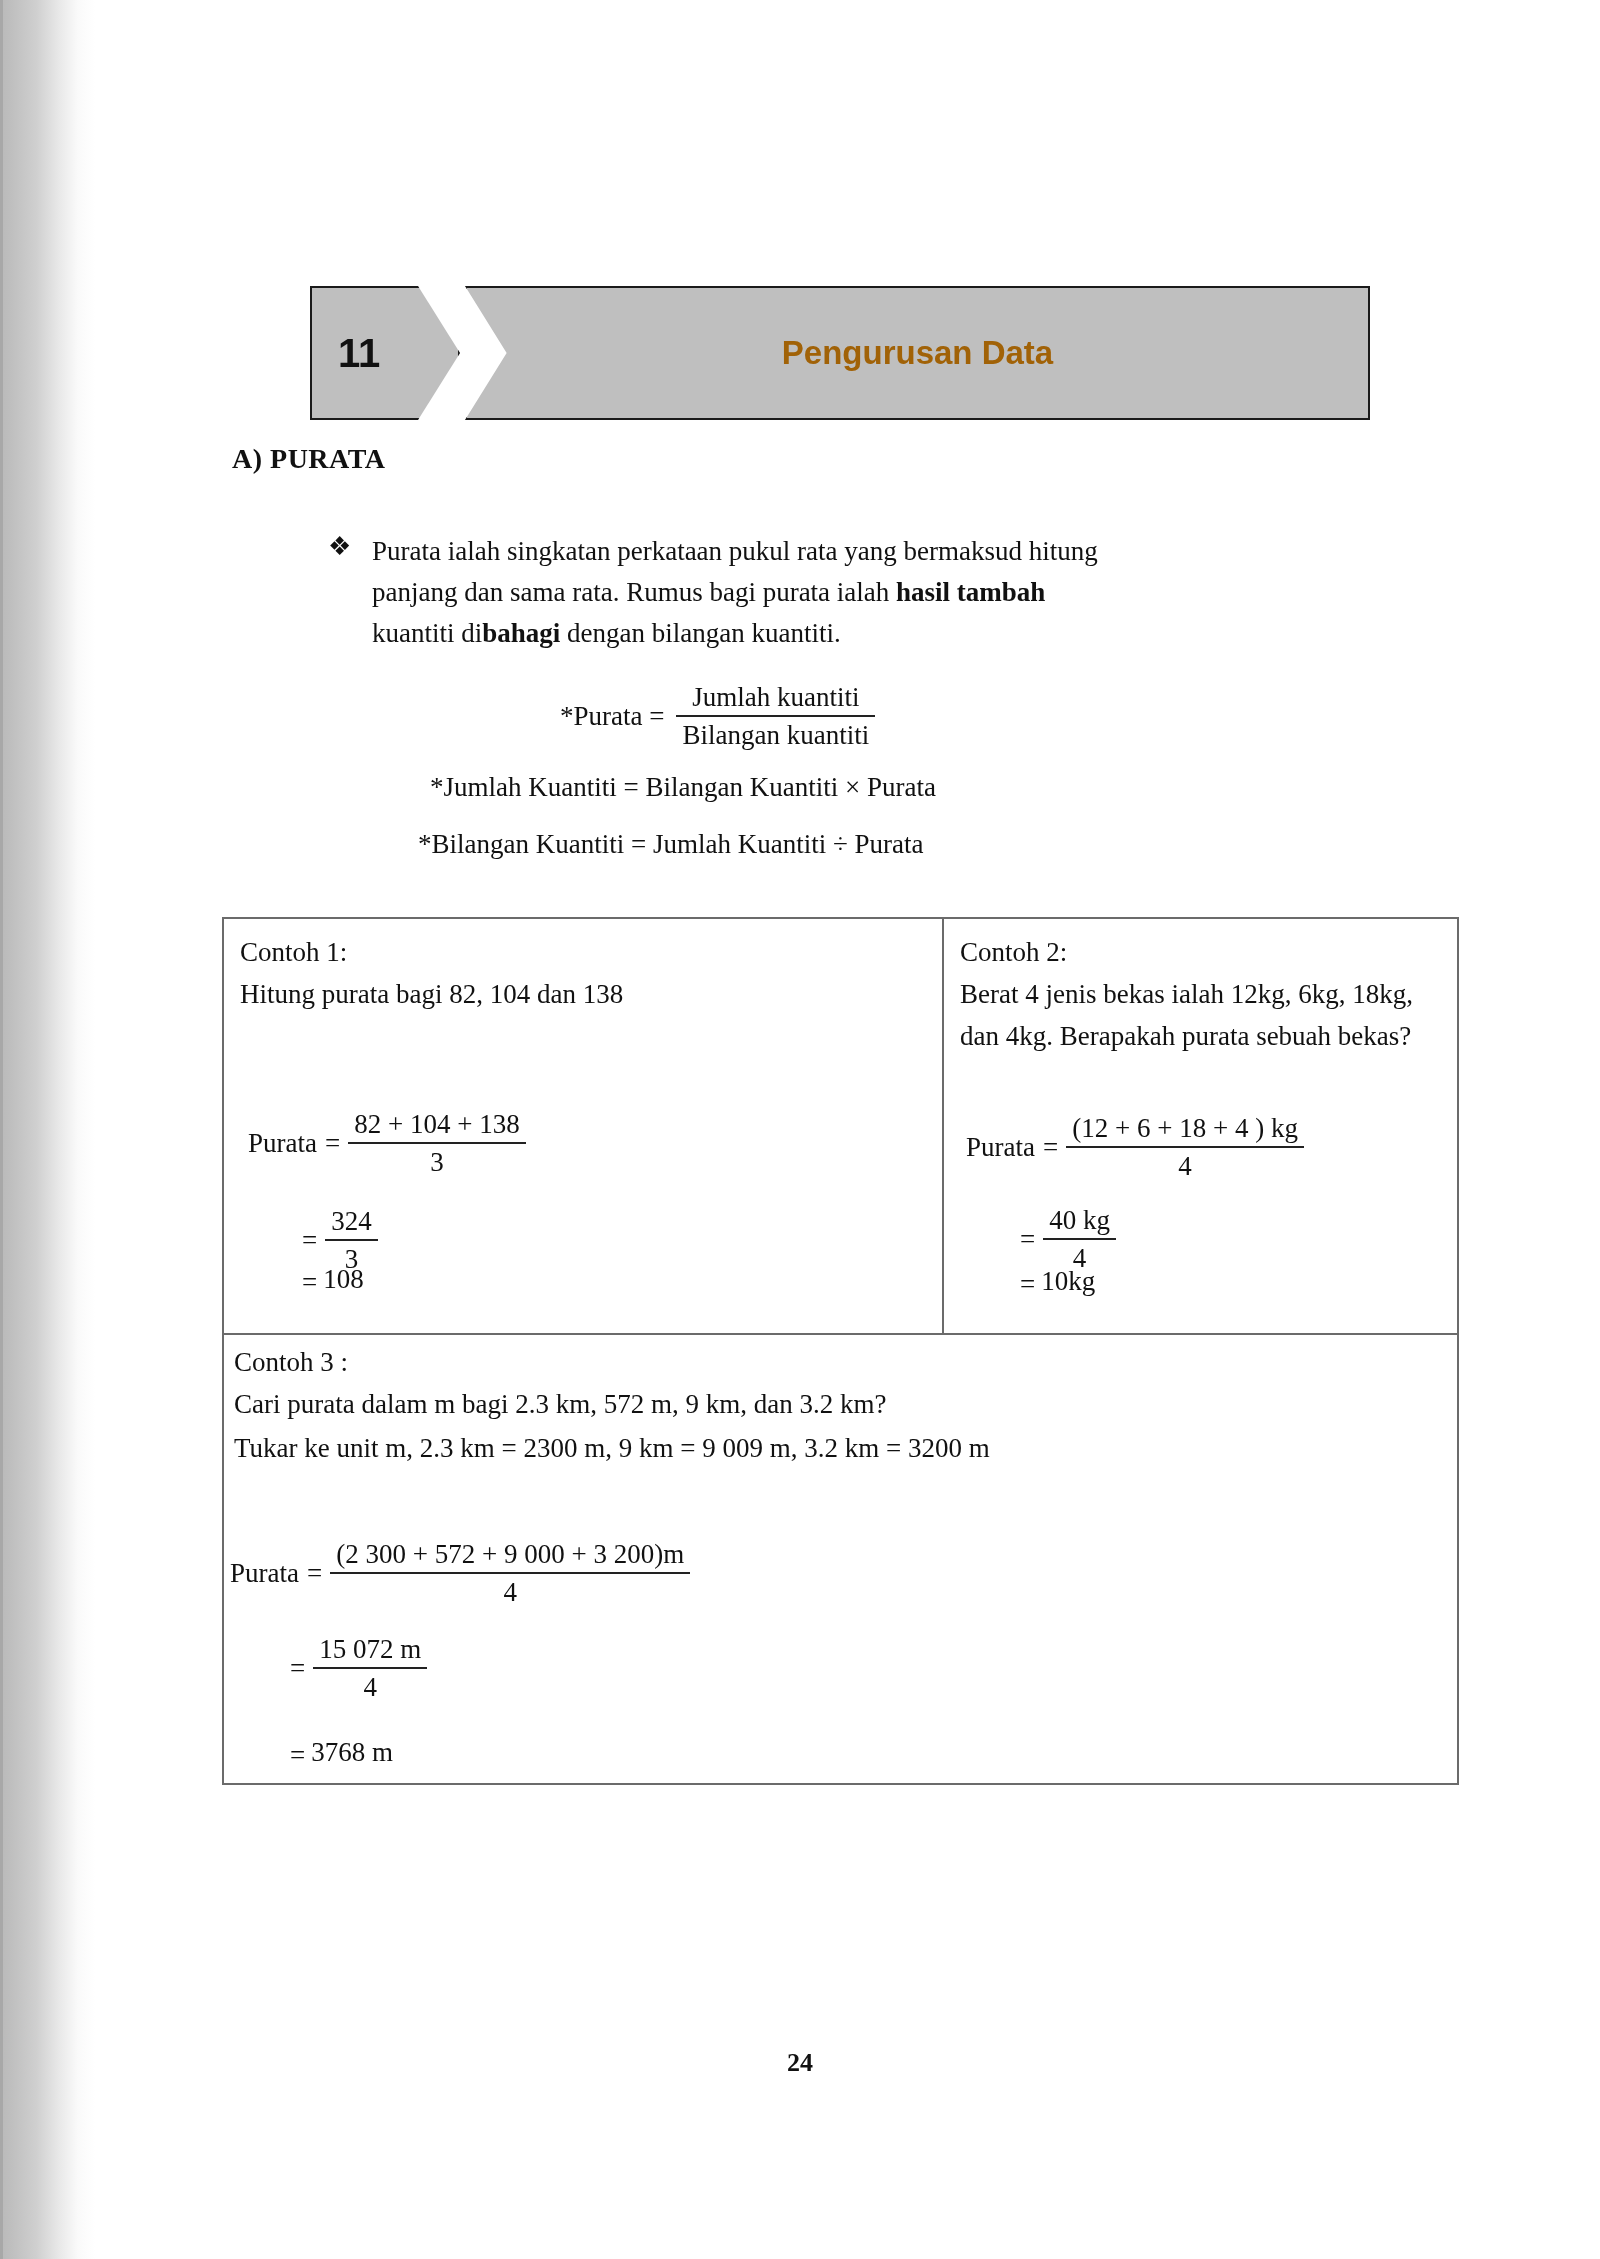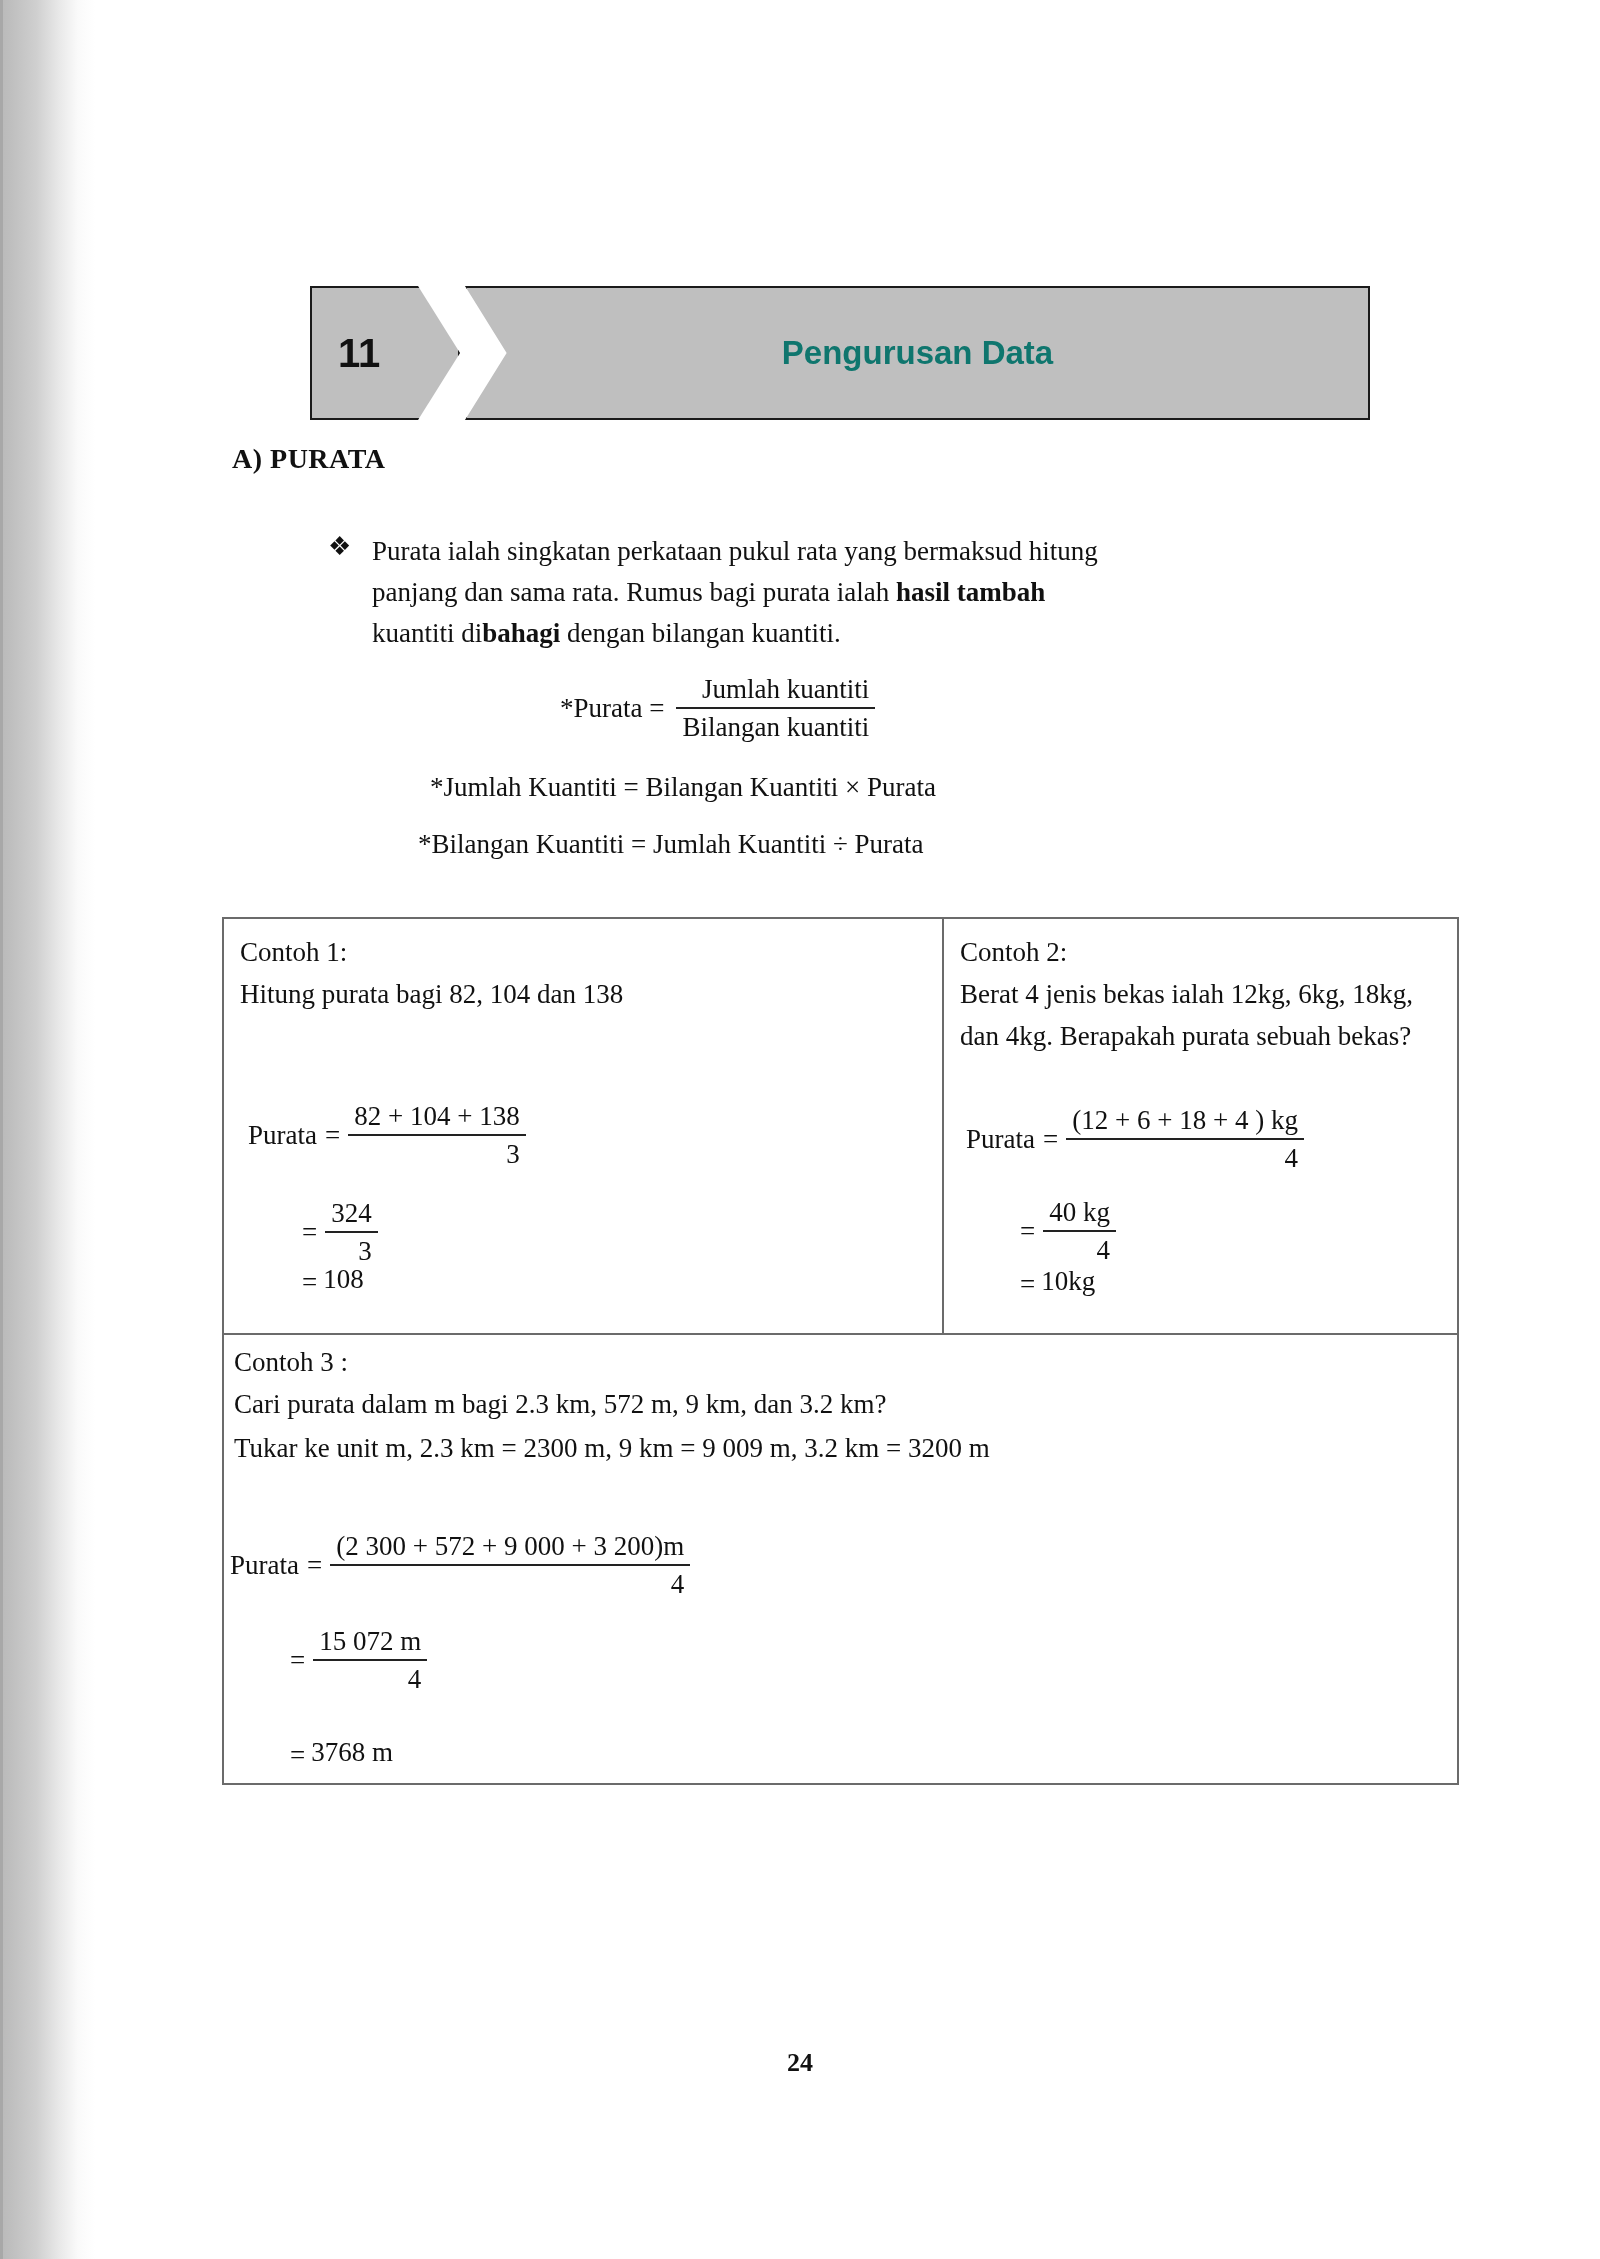--- a/index.html
+++ b/index.html
@@ -98,21 +98,21 @@
     position: absolute;
     left: 155px;
     top: 0;
     width: 905px;
     height: 134px;
     line-height: 134px;
     text-align: center;
     font-family: "Liberation Sans", "DejaVu Sans", sans-serif;
     font-weight: bold;
     font-size: 33px;
-    color: #0f766e;
+    color: #a16207;
     z-index: 4;
   }
 
   
   .section-heading {
     position: absolute;
     left: 232px;
     top: 443px;
     font-size: 28px;
     font-weight: bold;
@@ -138,22 +138,22 @@
     font-size: 27px;
     line-height: 41px;
     text-align: left;
   }
   .bullet-text b { font-weight: bold; }
 
   
   .frac {
     display: inline-block;
     vertical-align: middle;
-    text-align: right;
-    margin: 4px 2px;
+    text-align: center;
+    margin: 12px 2px;
   }
   .frac .num {
     display: block;
     padding: 0 6px 1px 6px;
     border-bottom: 2px solid #222;
     white-space: nowrap;
   }
   .frac .den {
     display: block;
     padding: 1px 6px 0 6px;

